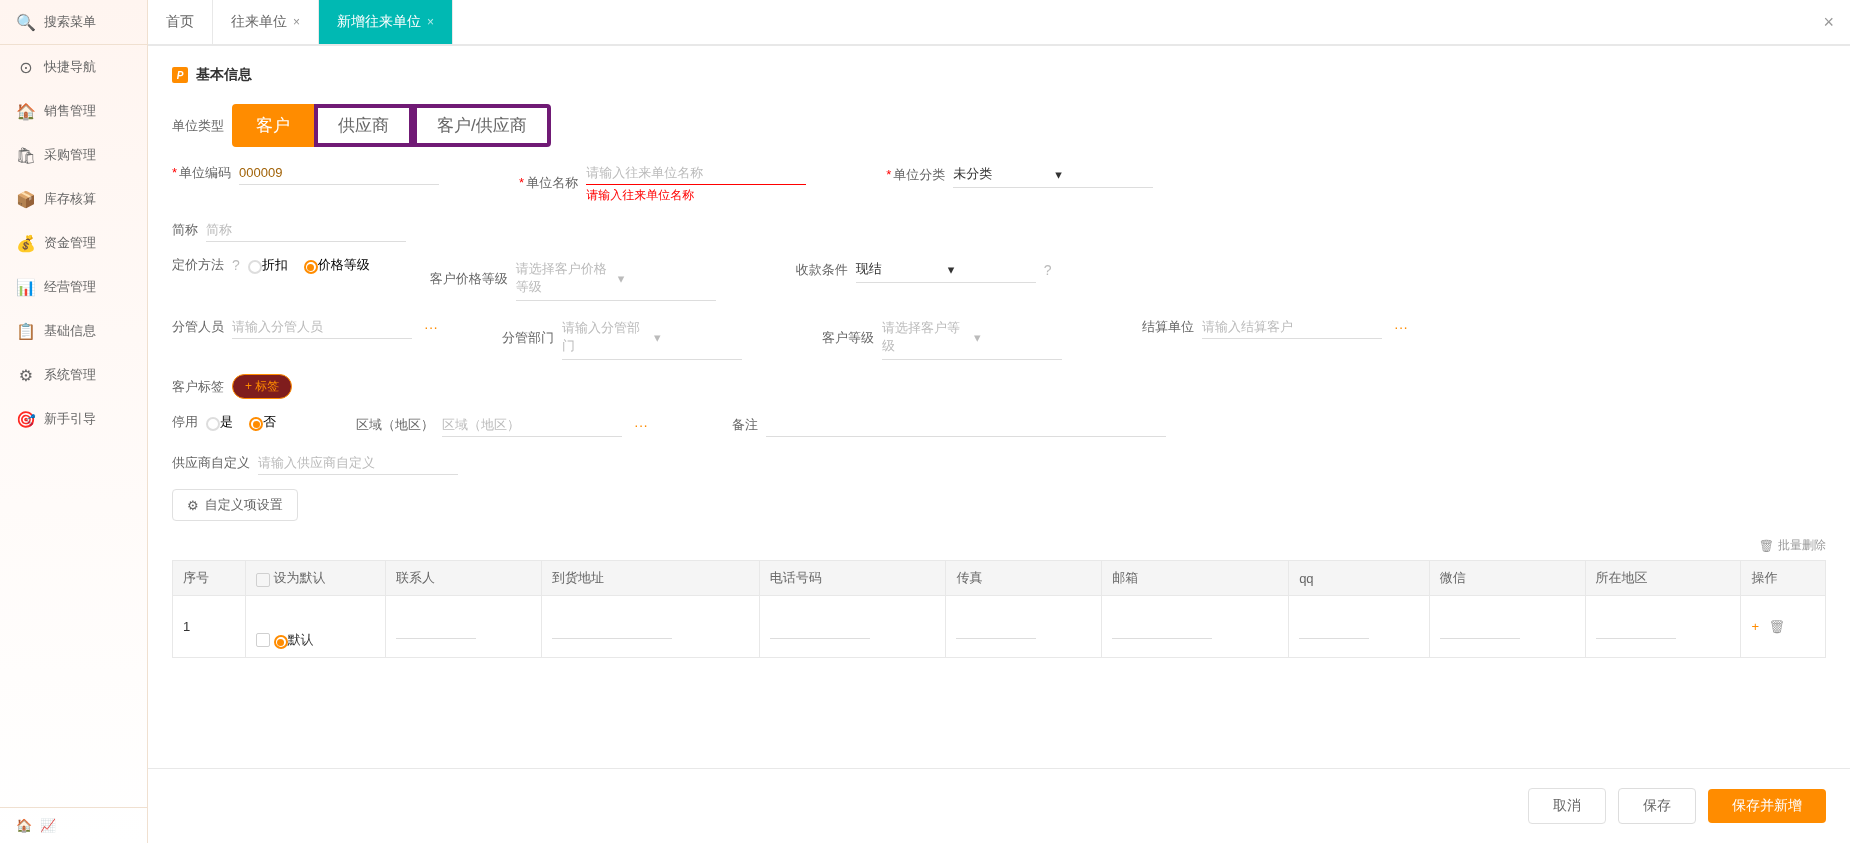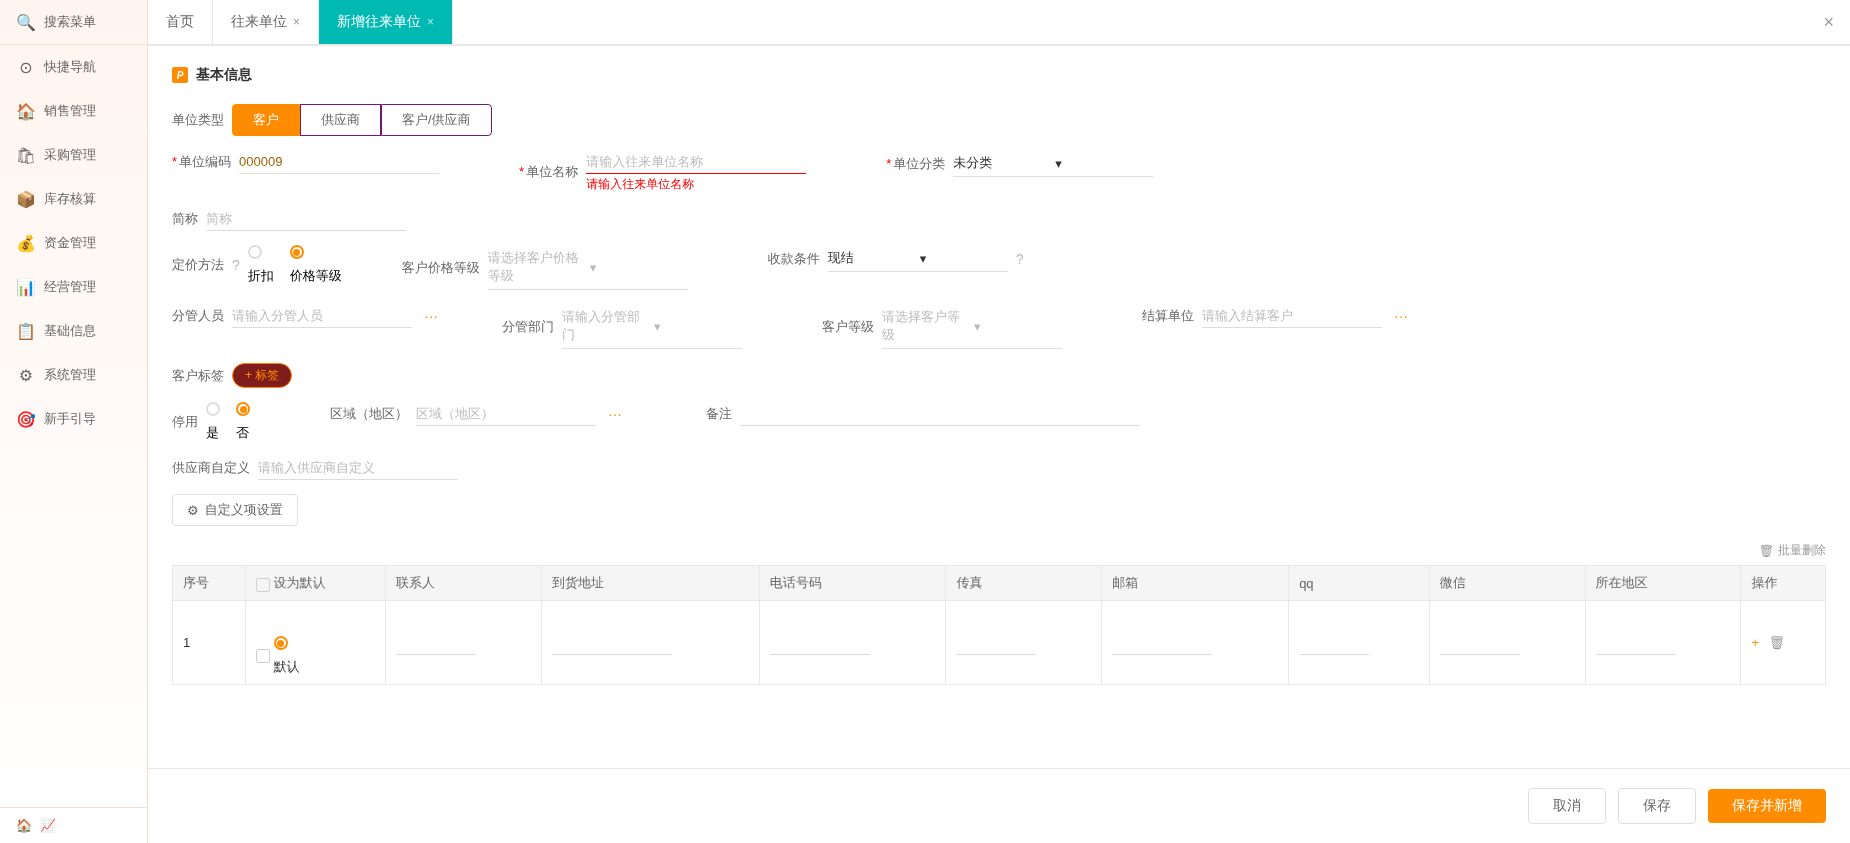--- a/index.html
+++ b/index.html
@@ -113,24 +113,24 @@
       font-style: italic;
     }
 
     
     .unit-type-group {
       display: flex;
       gap: 0;
     }
     .unit-btn {
       padding: 6px 20px;
-      border: 1px solid #701a75;
+      border: 4px solid #701a75;
       background: #fff;
       cursor: pointer;
-      font-size: 13px;
+      font-size: 17px;
       color: #666;
     }
     .unit-btn.active {
       background: #ff8c00;
       color: #fff;
       border-color: #ff8c00;
     }
     .unit-btn:first-child { border-radius: 4px 0 0 4px; }
     .unit-btn:last-child { border-radius: 0 4px 4px 0; }
     .form-field {
@@ -180,21 +180,21 @@
       padding: 4px 0;
       width: 200px;
       cursor: pointer;
     }
     .select-field span { flex: 1; color: #bbb; font-size: 13px; }
     .select-field.has-value span { color: #333; }
     .chevron { color: #bbb; font-size: 11px; }
 
     
     .radio-group { display: flex; align-items: center; gap: 16px; }
-    .radio-item { display: flex; align-items: flex-start; gap: 8px; cursor: pointer; flex-direction: column; }
+    .radio-item { display: flex; align-items: flex-end; gap: 0; cursor: pointer; }
     .radio-circle {
       width: 14px; height: 14px;
       border: 2px solid #ddd;
       border-radius: 50%;
       display: flex; align-items: center; justify-content: center;
     }
     .radio-circle.checked { border-color: #ff8c00; }
     .radio-circle.checked::after {
       content: '';
       width: 7px; height: 7px;

